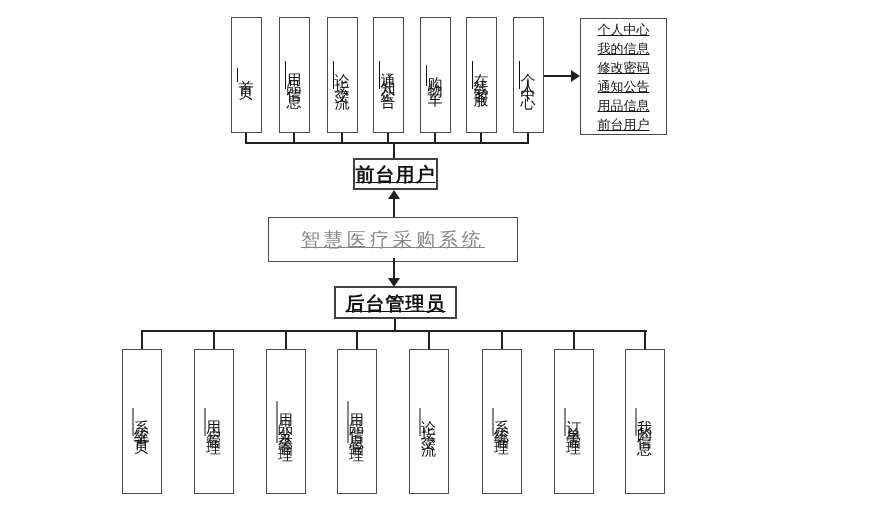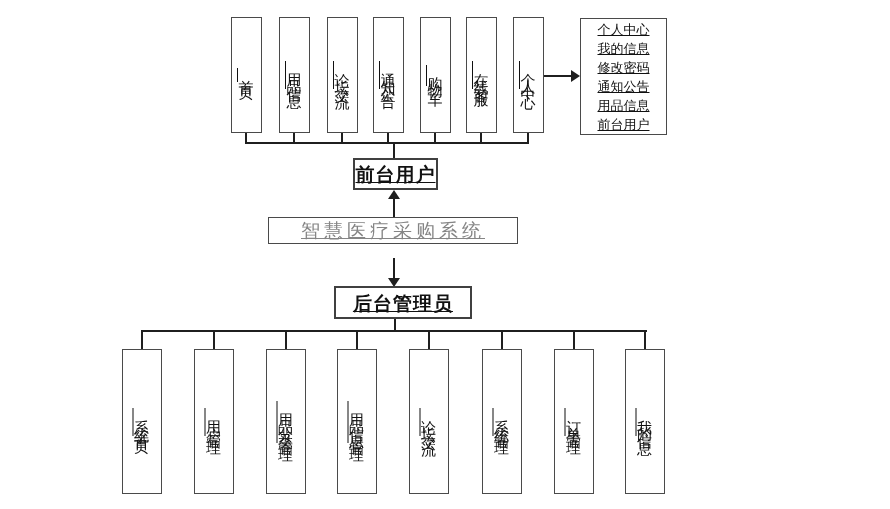--- a/index.html
+++ b/index.html
@@ -43,21 +43,21 @@
   .role {
     border-width: 2px;
     border-color: #404040;
     font-weight: bold;
     font-size: 19px;
     letter-spacing: 1px;
     align-items: flex-end;
   }
   
   .system {
-    left: 268px; top: 217px; width: 250px; height: 27px;
+    left: 268px; top: 217px; width: 250px; height: 45px;
     font-size: 19px;
     letter-spacing: 4px;
     color: #858585;
   }
   
   .popup {
     left: 580px; top: 18px; width: 87px; height: 117px;
     border-width: 1px;
     flex-direction: column;
     justify-content: center;
@@ -141,21 +141,21 @@
   <div class="arrow up" style="left:388px; top:190px"></div>
   <div class="line" style="left:393px; top:197px; width:2px; height:20px"></div>
 
   <div class="box system">
     <span>智慧医疗采购系统</span>
   </div>
 
   <div class="line" style="left:393px; top:258px; width:2px; height:21px"></div>
   <div class="arrow down" style="left:388px; top:278px"></div>
 
-  <div class="box role" style="left:334px; top:286px; width:138px; height:33px">
+  <div class="box role" style="left:334px; top:286px; width:123px; height:33px">
     <span>后台管理员</span>
   </div>
 
   <div class="line" style="left:394px; top:319px; width:2px; height:13px"></div>
   <div class="line" style="left:141px; top:330px; width:506px; height:2px"></div>
 
   <div class="line" style="left:141px; top:330px; width:2px; height:19px"></div>
   <div class="line" style="left:213px; top:330px; width:2px; height:19px"></div>
   <div class="line" style="left:285px; top:330px; width:2px; height:19px"></div>
   <div class="line" style="left:356px; top:330px; width:2px; height:19px"></div>

